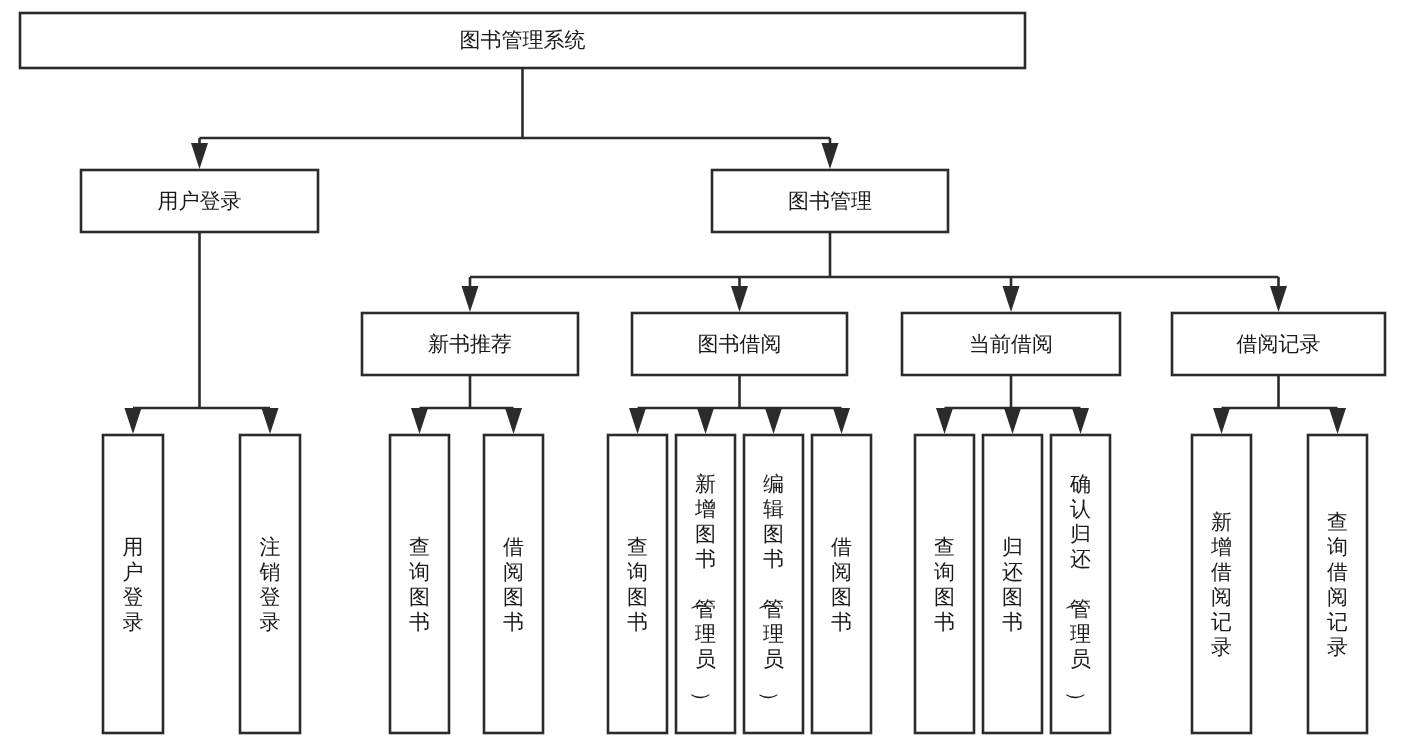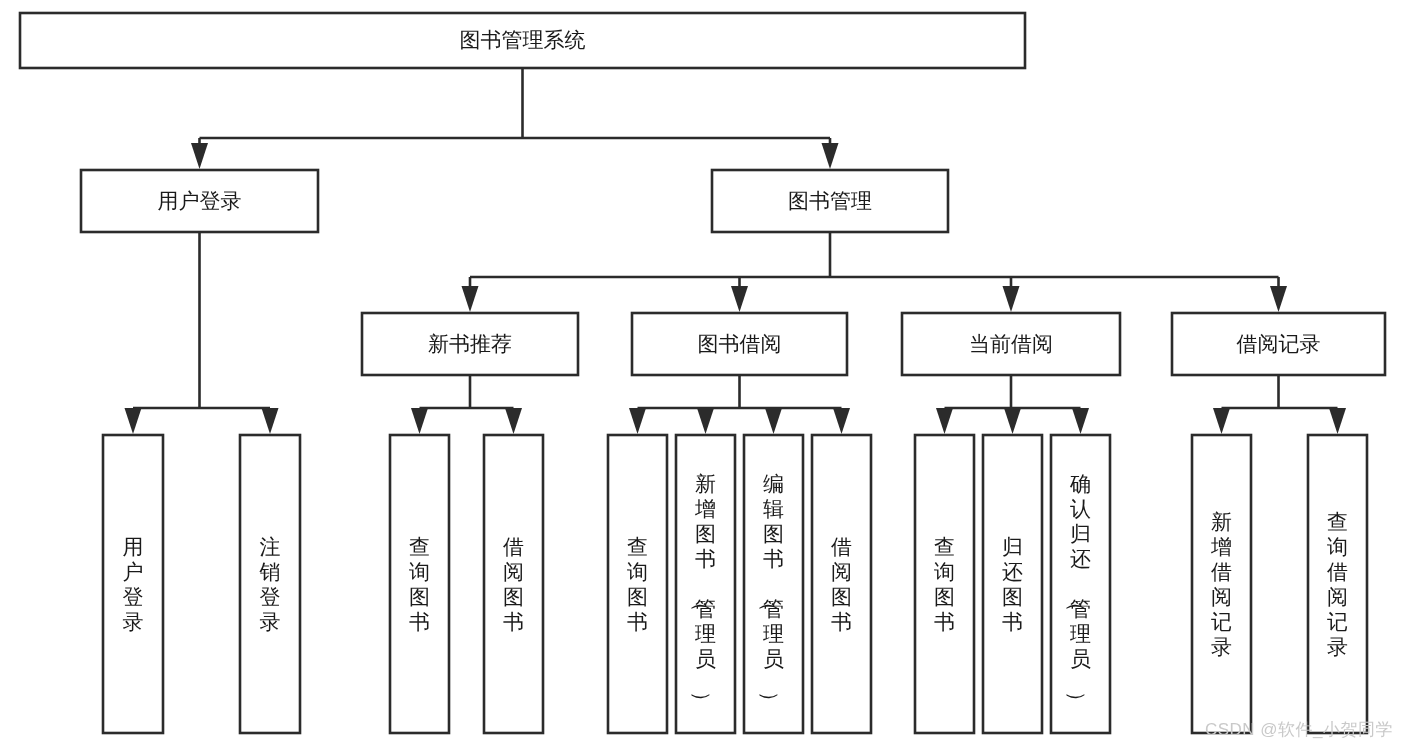--- a/index.html
+++ b/index.html
@@ -218,14 +218,13 @@
         <g>
           <rect x="1192" y="435" width="59" height="298" class="node-box"></rect>
           <text x="1221.5" class="node-label-v" y="528.5"><tspan x="1221.5" dy="0">新</tspan><tspan x="1221.5" dy="25">增</tspan><tspan x="1221.5" dy="25">借</tspan><tspan x="1221.5" dy="25">阅</tspan><tspan x="1221.5" dy="25">记</tspan><tspan x="1221.5" dy="25">录</tspan></text>
         </g>
         <g>
           <rect x="1308" y="435" width="59" height="298" class="node-box"></rect>
           <text x="1337.5" class="node-label-v" y="528.5"><tspan x="1337.5" dy="0">查</tspan><tspan x="1337.5" dy="25">询</tspan><tspan x="1337.5" dy="25">借</tspan><tspan x="1337.5" dy="25">阅</tspan><tspan x="1337.5" dy="25">记</tspan><tspan x="1337.5" dy="25">录</tspan></text>
         </g>
       </g>
   </svg>
-  <div class="watermark">CSDN @软件_小贺同学</div>
 </div>
 
 </body></html>

